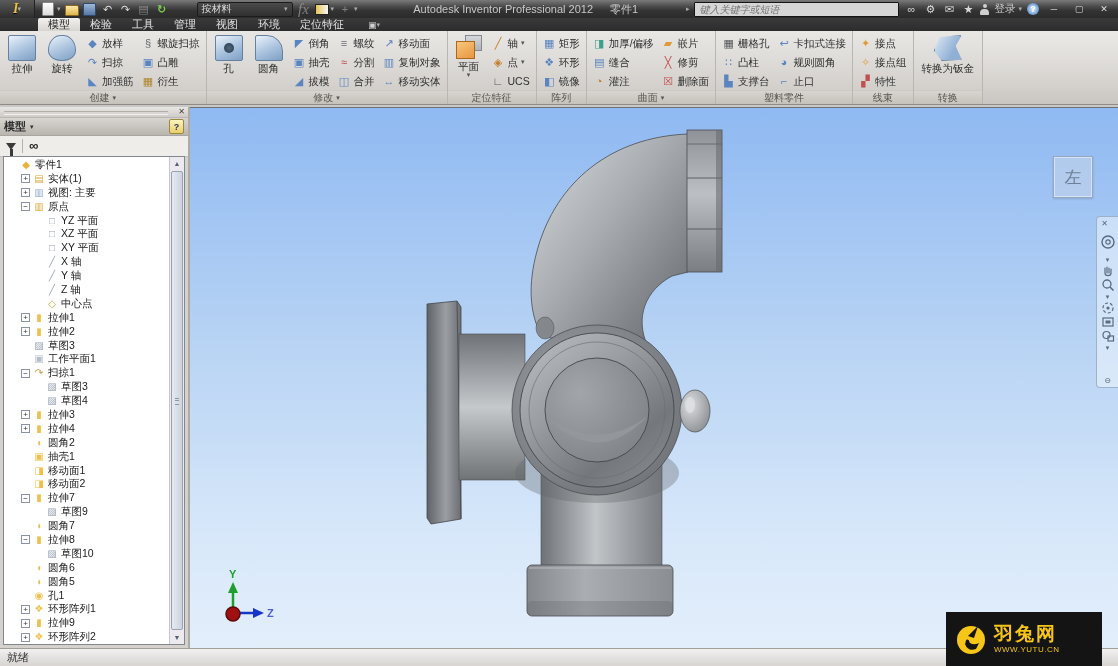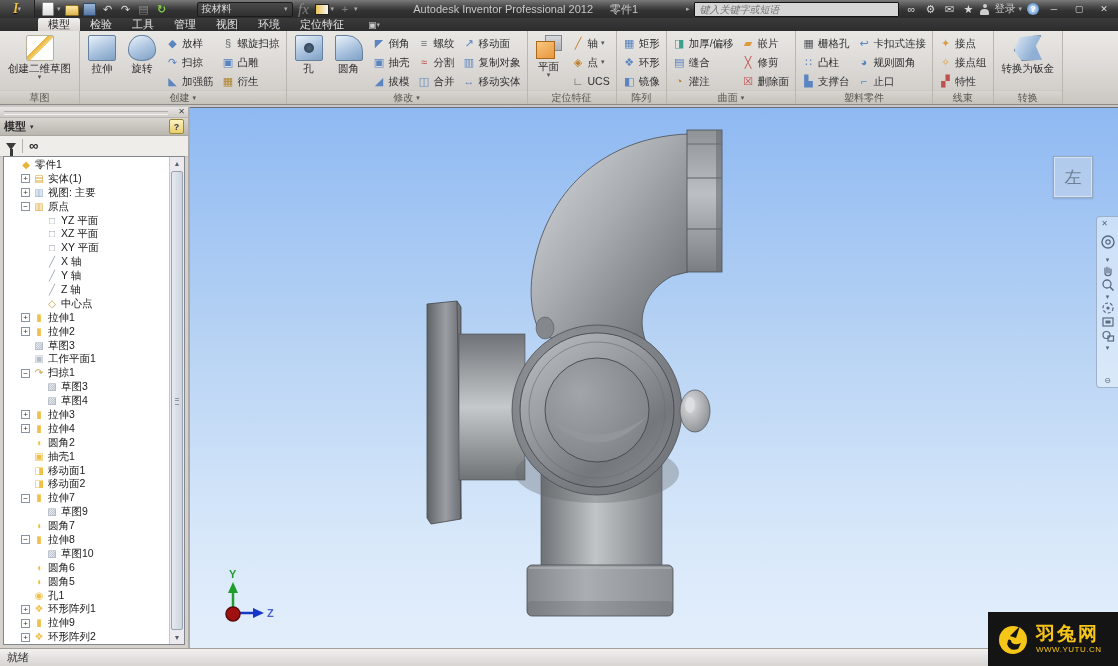--- a/index.html
+++ b/index.html
@@ -99,21 +99,21 @@
   .nvx{font-size:8px;align-self:flex-end;margin-right:3px;height:10px;line-height:10px;}
   .nvd{font-size:7px;height:9px;line-height:8px;}
   .nv.big{height:26px;}
   .nvend{margin-top:auto;font-size:8px;height:10px;line-height:9px;}
   .triad{position:absolute;left:28px;top:458px;}
 
   
   .statusbar{position:absolute;left:0;bottom:0;width:1118px;height:18px;background:linear-gradient(#f2f1f0,#d7d4d1);border-top:1px solid #a39f99;display:flex;align-items:center;font-size:11px;color:#333;padding-left:7px;box-sizing:border-box;z-index:25;}
 
   
-  .watermark{position:absolute;right:0;bottom:0;width:130px;height:54px;background:#141414;z-index:40;display:flex;align-items:center;padding-left:8px;box-sizing:border-box;gap:6px;}
+  .watermark{position:absolute;right:16px;bottom:0;width:156px;height:54px;background:#141414;z-index:40;display:flex;align-items:center;padding-left:8px;box-sizing:border-box;gap:6px;}
   .wm-text{display:flex;flex-direction:column;line-height:1;}
   .wm-name{color:#f5c518;font-size:19px;font-weight:bold;letter-spacing:2px;}
   .wm-url{color:#f5c518;font-size:8px;margin-top:3px;letter-spacing:.5px;}
 </style>
 </head>
 <body>
 
 <div id="app">
 
   <div class="titlebar">
@@ -176,32 +176,20 @@
         <span class="tab">工具</span>
         <span class="tab">管理</span>
         <span class="tab">视图</span>
         <span class="tab">环境</span>
         <span class="tab">定位特征</span>
       </span>
     <span class="tabextra">▣ <span class="dd">▾</span></span>
   </div>
 
   <div class="ribbon">
-      <div class="rg">
-        <div class="rg-c">
-          <div class="bigbtn">
-            <span class="bico create-2d-sketch-icon"></span>
-            <span class="blabel">创建二维草图</span>
-            <span class="ddarr">▾</span>
-          </div>
-        </div>
-        <div class="rg-l">
-          <span>草图</span>
-        </div>
-      </div>
       <div class="rg">
         <div class="rg-c">
           <div class="bigbtn">
             <span class="bico extrude-icon"></span>
             <span class="blabel">拉伸</span>
           </div>
           <div class="bigbtn">
             <span class="bico revolve-icon"></span>
             <span class="blabel">旋转</span>
           </div>

